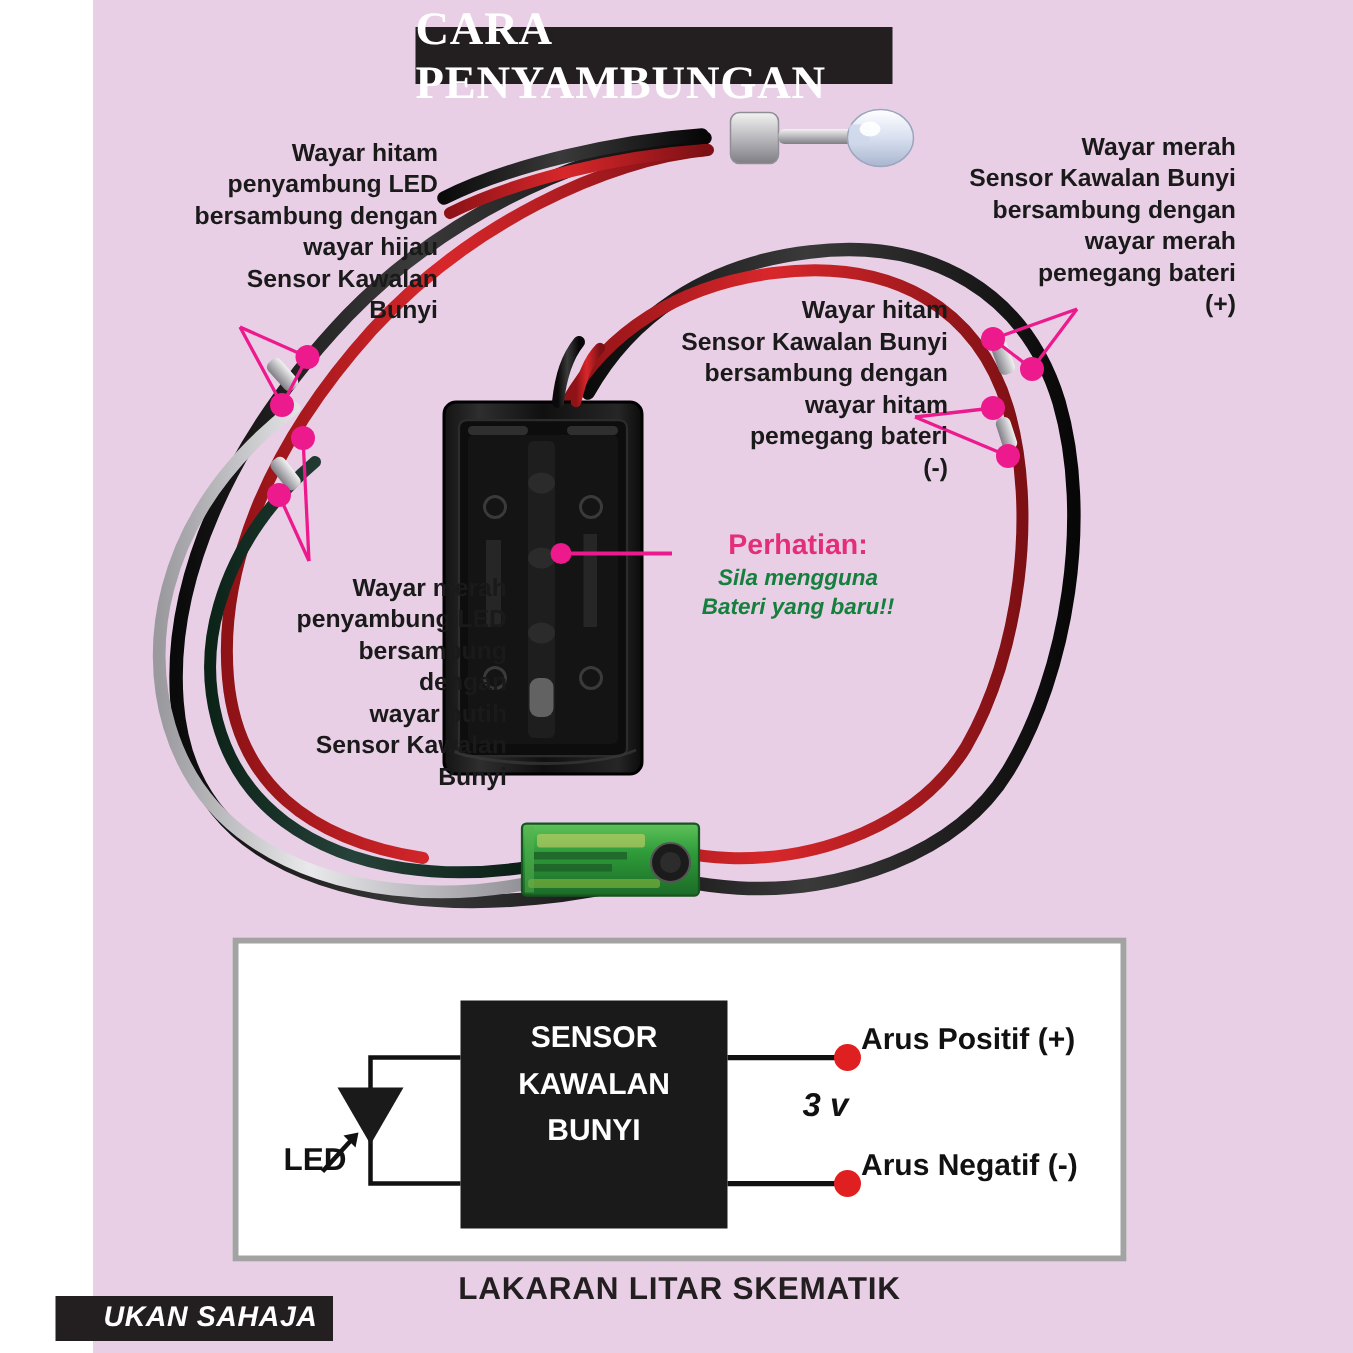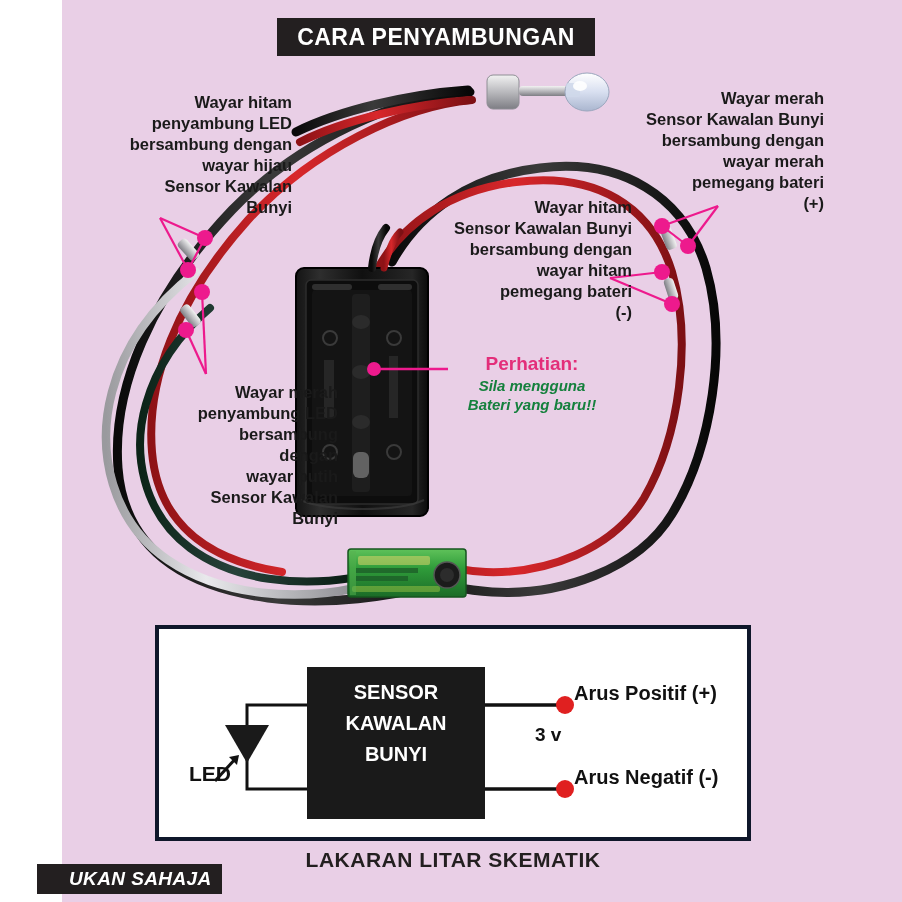--- a/index.html
+++ b/index.html
@@ -39,24 +39,24 @@
     top: 18px;
     width: 318px;
     height: 38px;
     background: #231f20;
     display: flex;
     align-items: center;
     justify-content: center;
   }
   .title-badge span {
     color: #ffffff;
-    font-size: 23px;
+    font-size: 31px;
     font-weight: bold;
     letter-spacing: 0.5px;
-    font-family: Liberation Sans, sans-serif;
+    font-family: Liberation Serif, serif;
   }
 
   
   .anno {
     position: absolute;
     color: #1a1a1a;
     font-size: 16.5px;
     font-weight: bold;
     line-height: 1.27;
     text-align: right;
@@ -103,35 +103,35 @@
   }
 
   
   #schematic {
     position: absolute;
     left: 155px;
     top: 625px;
     width: 596px;
     height: 216px;
     background: #ffffff;
-    border: 4px solid #0f172a;
+    border: 4px solid #a3a3a3;
     box-sizing: border-box;
   }
   #sch-svg { position: absolute; left: 0; top: 0; }
   .sch-term-label {
     position: absolute;
     color: #111111;
     font-size: 20px;
     font-weight: bold;
     font-family: "Liberation Sans", sans-serif;
     white-space: nowrap;
   }
   #term-pos { left: 415px; top: 53px; }
   #term-neg { left: 415px; top: 137px; }
-  #volt     { left: 376px; top: 95px; font-size: 19px; }
+  #volt     { left: 376px; top: 95px; font-size: 22px; font-style: italic; }
   #led-label{ left: 30px;  top: 133px; font-size: 21px; text-align: right; }
   .sensor-box-text {
     position: absolute;
     left: 148px;
     top: 48px;
     width: 178px;
     text-align: center;
     color: #ffffff;
     font-size: 20px;
     font-weight: bold;

